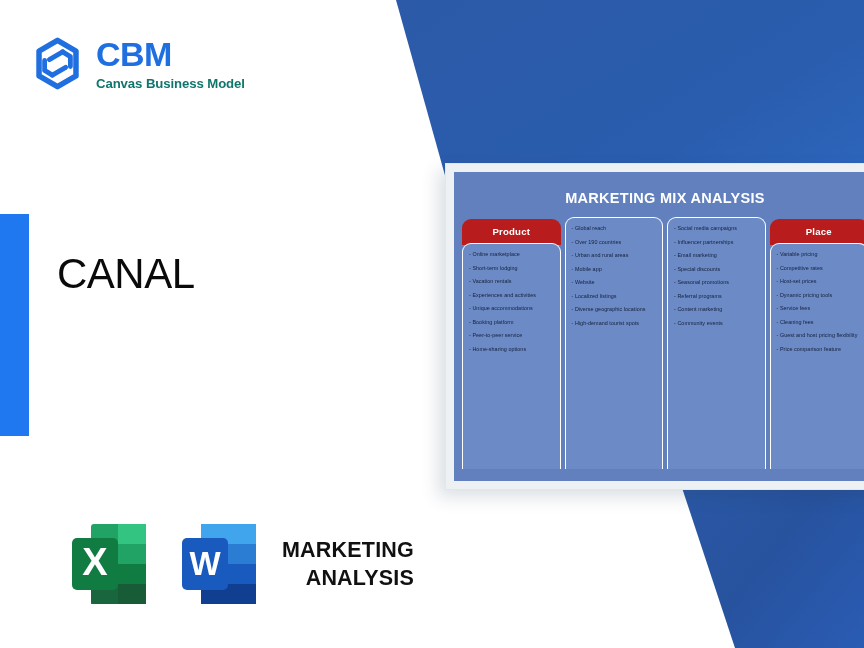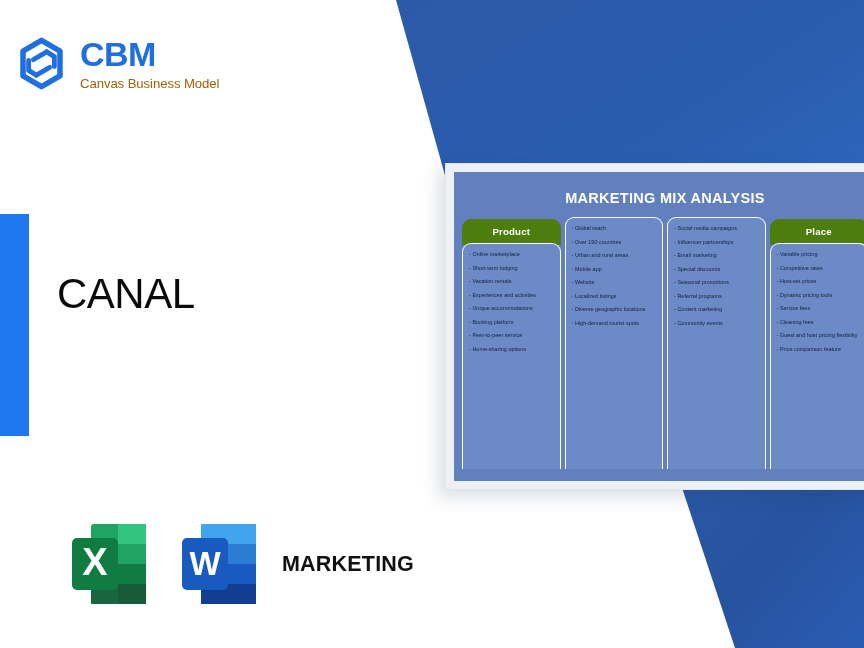--- a/index.html
+++ b/index.html
@@ -26,37 +26,37 @@
   }
   #left-accent-bar {
     position: absolute;
     left: 0; top: 214px;
     width: 29px; height: 222px;
     background: #1f78f0;
   }
 
   
   #logo-block {
-    position: absolute; left: 14px; top: 36px;
+    position: absolute; left: 30px; top: 36px;
     display: flex; align-items: center; gap: 11px;
   }
   #logo-mark { width: 55px; height: 55px; display: block; }
   #logo-text { line-height: 1; }
   #logo-title {
     font-size: 34px; font-weight: bold; color: #1f6fe0;
     letter-spacing: -0.5px; line-height: 1.05;
   }
   #logo-sub {
-    font-size: 13.2px; font-weight: normal; color: #a16207;
+    font-size: 13.2px; font-weight: bold; color: #0f766e;
     letter-spacing: -0.1px; margin-top: 4px;
   }
 
   
   #headline {
-    position: absolute; left: 57px; top: 268px;
+    position: absolute; left: 57px; top: 248px;
     width: 400px;
     font-size: 42px; font-weight: normal; color: #0a0a0a;
     line-height: 1.23; letter-spacing: -0.5px;
   }
   #headline .hl-line { display: block; white-space: nowrap; }
 
   
   #file-row {
     position: absolute; left: 70px; top: 518px;
     display: flex; align-items: center;
@@ -94,21 +94,21 @@
   #mix-columns {
     flex: 1 1 auto;
     display: flex; gap: 4px;
     align-items: stretch;
   }
   .mix-col {
     flex: 1 1 0; min-width: 0;
     display: flex; flex-direction: column;
   }
   .mix-col-head {
-    background: #4d7c0f;
+    background: #b91c1c;
     border-radius: 9px 9px 0 0;
     color: #ffffff; font-size: 9.6px; font-weight: bold;
     text-align: center; padding: 7px 2px 8px 2px;
     letter-spacing: 0.2px;
   }
   .mix-col-body {
     flex: 1 1 auto;
     background: #6c8ac5;
     border: 1.3px solid #ffffff;
     border-bottom: none;
@@ -197,20 +197,21 @@
         <rect x="21" y="26" width="55" height="20" fill="#2b7cd3"></rect>
         <rect x="21" y="46" width="55" height="20" fill="#185abd"></rect>
         <rect x="21" y="66" width="55" height="20" fill="#103f91"></rect>
         <rect x="2" y="20" width="46" height="52" rx="5" fill="#185abd"></rect>
         <text x="25" y="57" font-family="'Liberation Sans', sans-serif" font-size="33" font-weight="bold" fill="#ffffff" text-anchor="middle">W</text>
       </svg>
     </div>
 
     <div id="file-label">
       <span>MARKETING</span>
+      <span>ANALYSIS</span>
     </div>
   </div>
 
   <div id="mix-card">
     <div id="mix-panel">
       <div id="mix-title">MARKETING MIX ANALYSIS</div>
       <div id="mix-columns">
 
         <div class="mix-col">
           <div class="mix-col-head">Product</div>

